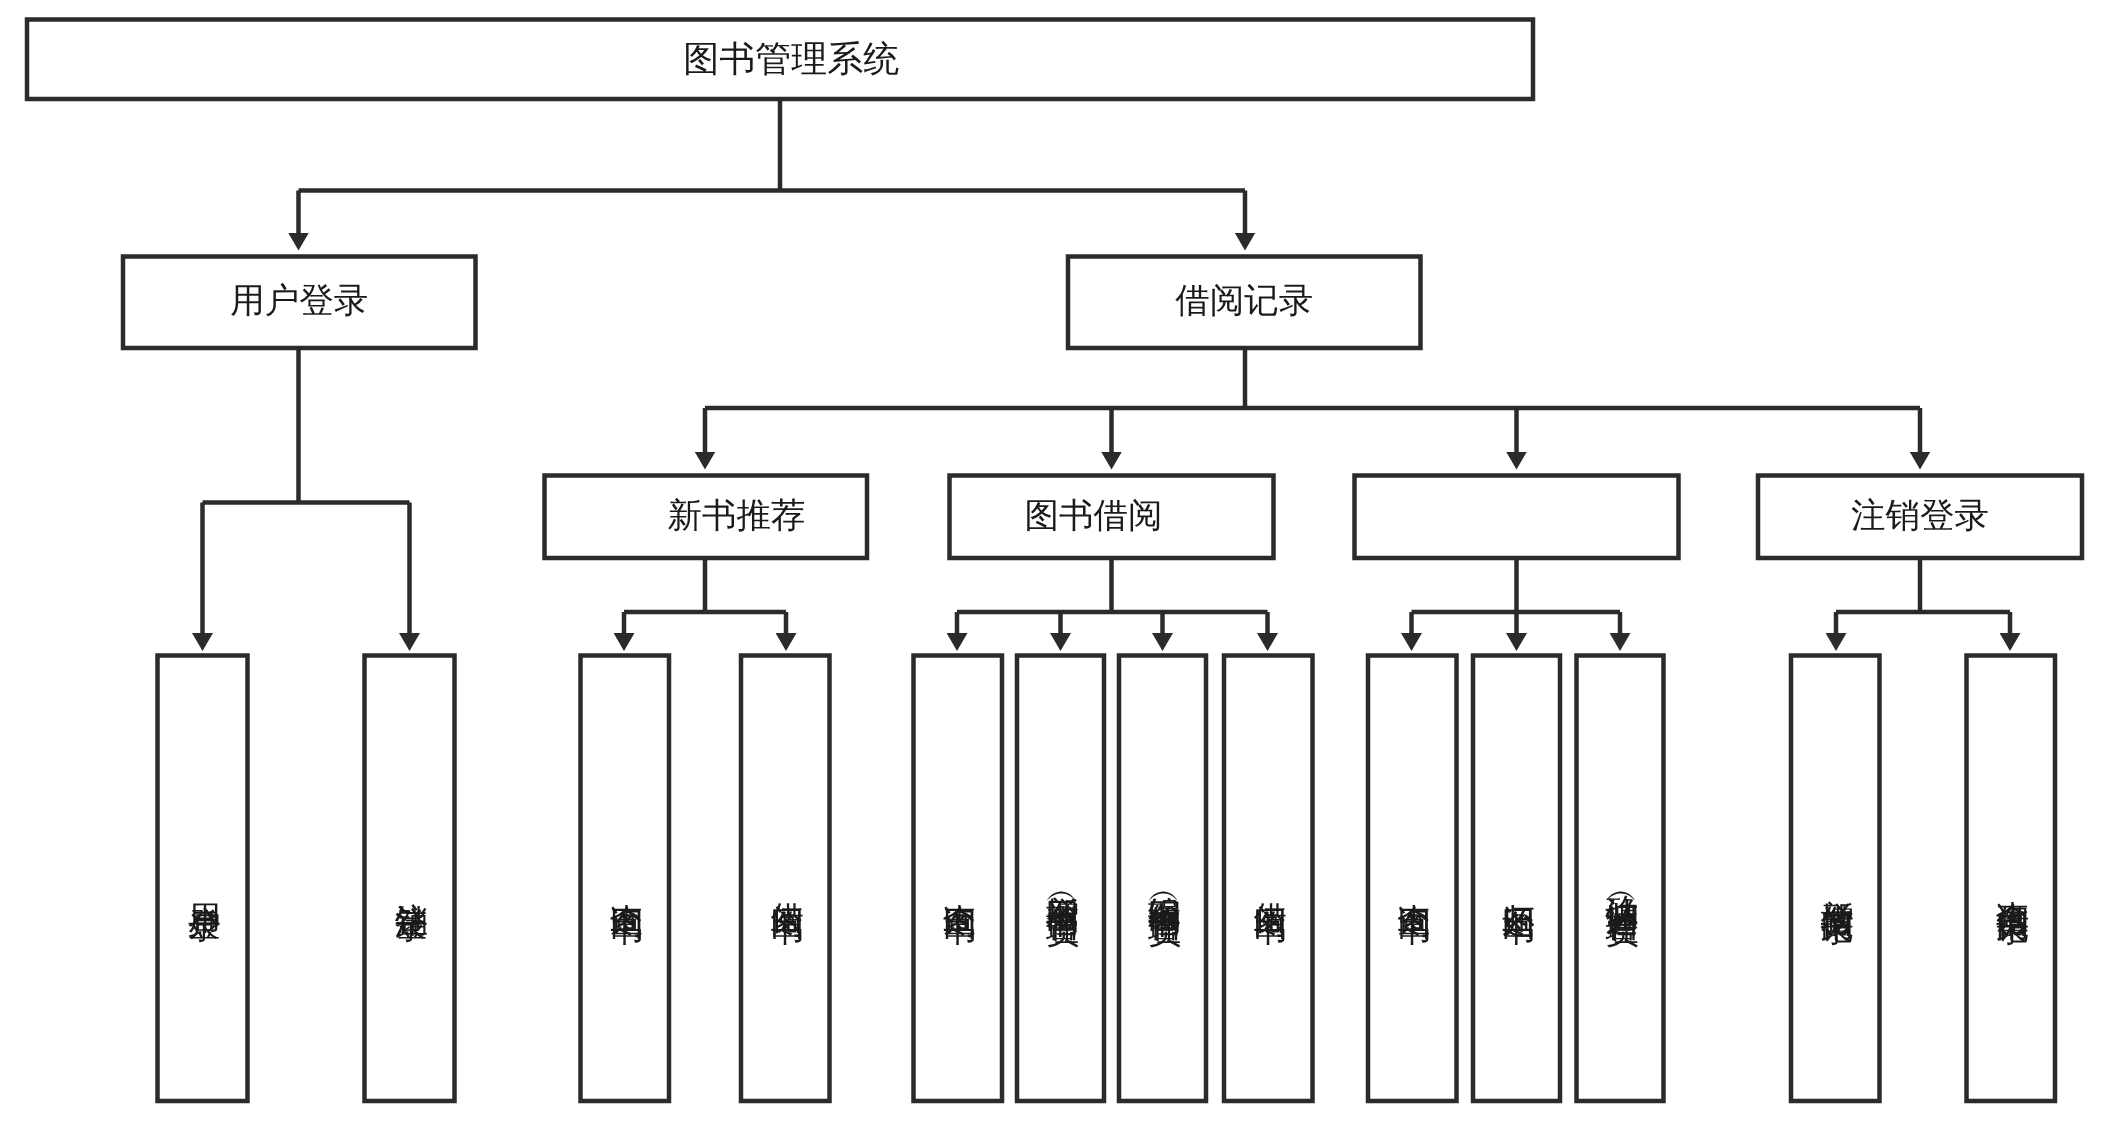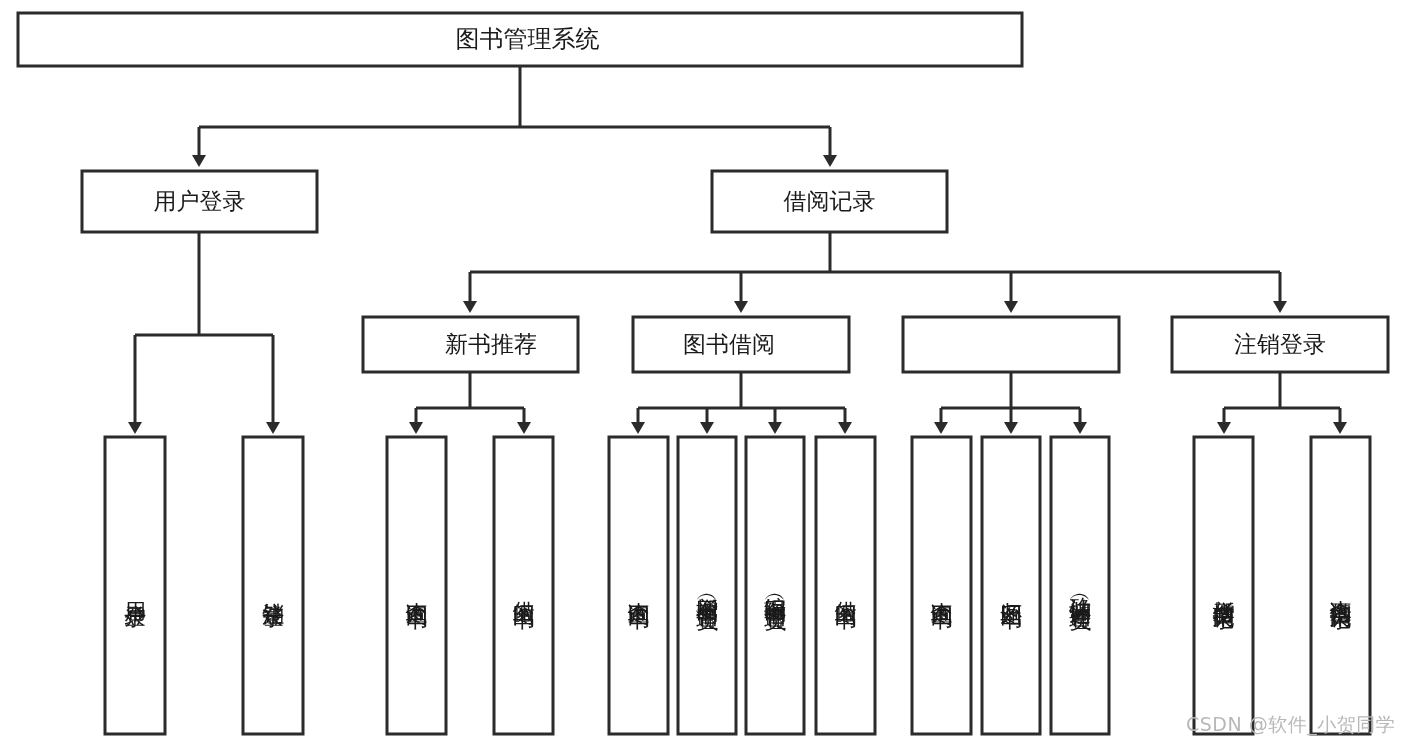--- a/index.html
+++ b/index.html
@@ -193,14 +193,13 @@
   <div class="node-label vertical" style="left:746px; top:437px; width:58px; height:297px;">编辑图书（管理员）</div>
   <div class="node-label vertical" style="left:816px; top:437px; width:59px; height:297px;">借阅图书</div>
 
   <div class="node-label vertical" style="left:912px; top:437px; width:59px; height:297px;">查询图书</div>
   <div class="node-label vertical" style="left:982px; top:437px; width:58px; height:297px;">归还图书</div>
   <div class="node-label vertical" style="left:1051px; top:437px; width:58px; height:297px;">确认归还（管理员）</div>
 
   <div class="node-label vertical" style="left:1194px; top:437px; width:59px; height:297px;">新增借阅记录</div>
   <div class="node-label vertical" style="left:1311px; top:437px; width:59px; height:297px;">查询借阅记录</div>
 
-  <div class="watermark">CSDN @软件_小贺同学</div>
 </div>
 
 </body></html>

